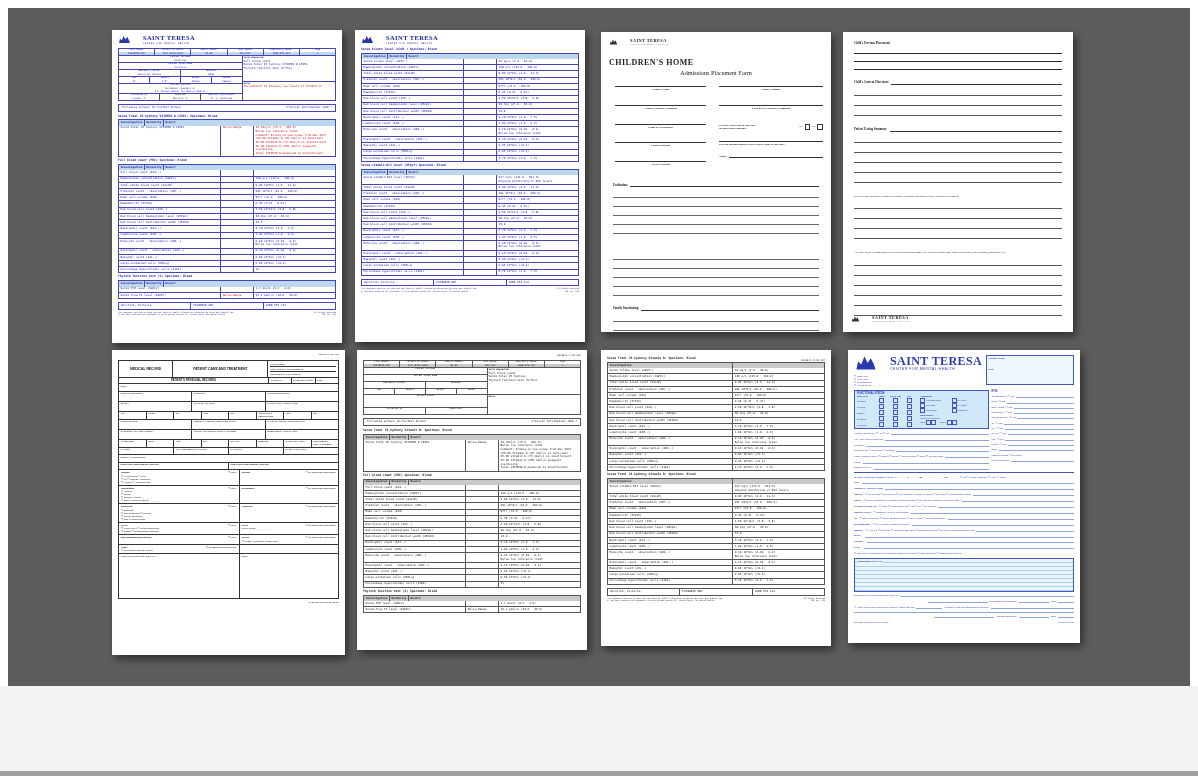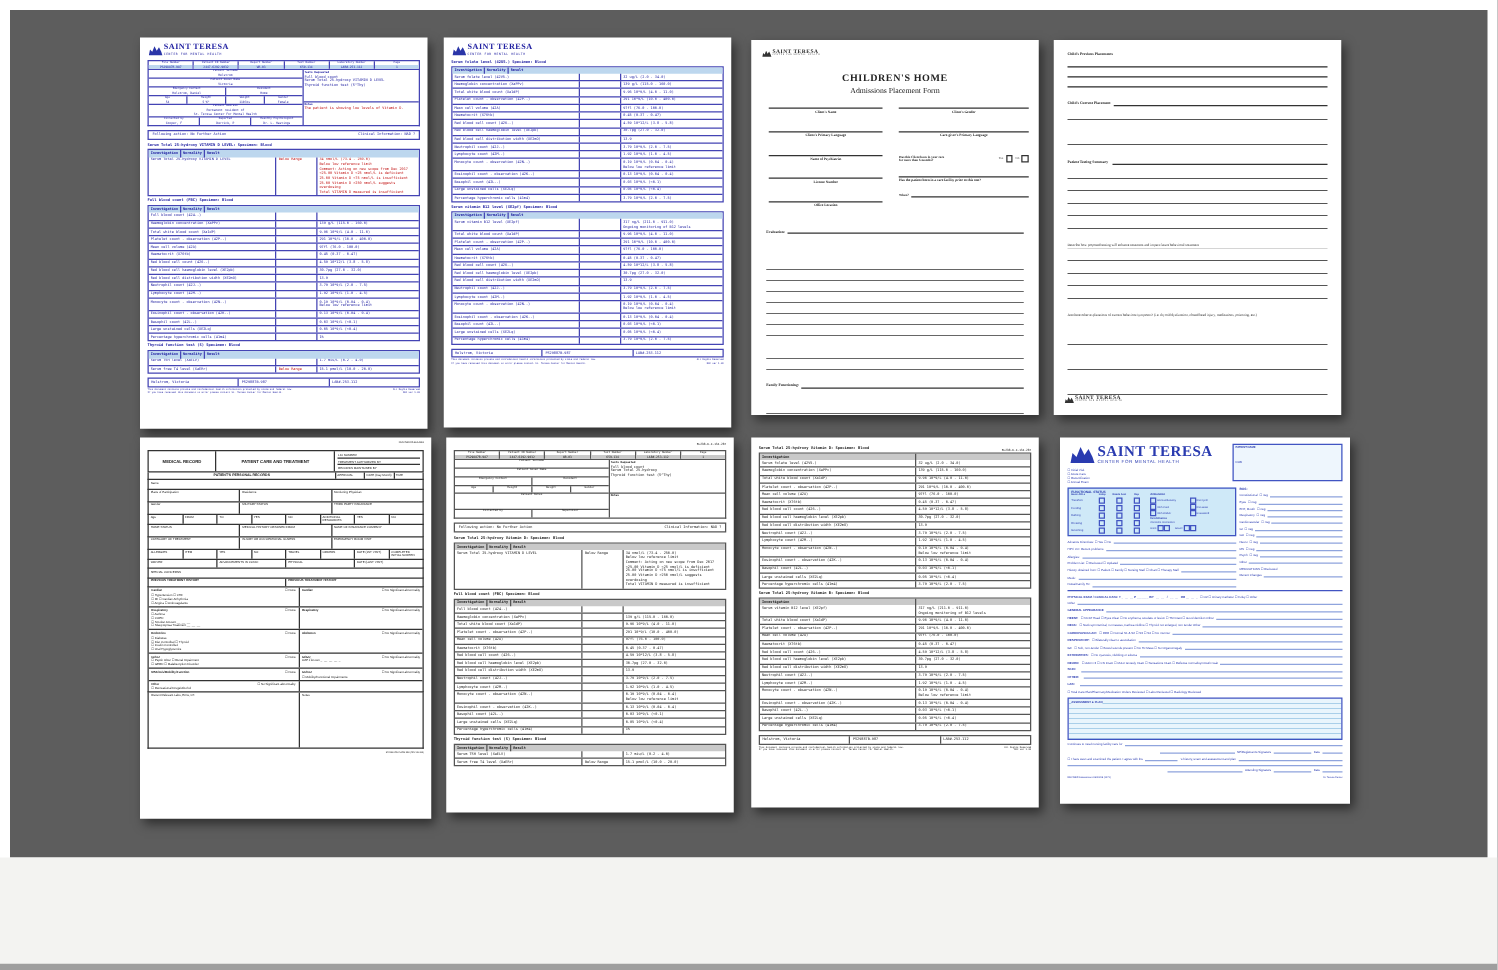--- a/index.html
+++ b/index.html
@@ -6,21 +6,21 @@
   #canvas{position:relative;width:1198px;height:776px;background:#ffffff;outline:1px solid #d6d6d6;
           font-family:"Liberation Sans",sans-serif;overflow:hidden;}
   .panel{position:absolute;left:8px;top:8px;width:1182px;height:678px;background:#5d5d5d;}
   .doc{position:absolute;background:#fff;box-shadow:3px 4px 8px rgba(0,0,0,.5);
        box-sizing:border-box;overflow:hidden;padding:5px 6px;font-size:2.8px;line-height:1.3;}
   
   .ink-blue{--ink:#2222a2;--bd:#4444b4;--fill:#bdd7ee;--red:#c11212;color:var(--ink);}
   .ink-bw{--ink:#1d1d1d;--bd:#555;--fill:#c9c9c9;--red:#1d1d1d;color:var(--ink);}
   .lab{font-family:"DejaVu Sans Mono",monospace;}
   
-  .stl{display:flex;align-items:flex-end;gap:0;margin-bottom:3px;}
+  .stl{display:flex;align-items:flex-start;gap:12px;margin-bottom:3px;}
   .stl svg{width:13px;height:9px;flex:none;}
   .stn{font-family:"Liberation Serif",serif;font-weight:bold;font-size:6.5px;letter-spacing:.4px;line-height:1;}
   .stt{font-size:2.4px;letter-spacing:.5px;line-height:1.4;}
   .stl.small svg{width:9px;height:6px}.stl.small .stn{font-size:4.4px}.stl.small .stt{font-size:1.8px}
   .stl.big svg{width:24px;height:16px}.stl.big .stn{font-size:12px}.stl.big .stt{font-size:3.6px}
   
   .hc{display:flex;border:1px solid var(--bd);}
   .hc .fcell{flex:1;border-left:1px solid var(--bd);text-align:center;min-width:0;}
   .hc .fcell:first-child{border-left:none;}
   .fl{font-size:2.2px;padding:0 .5px;}
@@ -51,21 +51,21 @@
   .alert .cn,.alert .cs{color:var(--red);}
   .norm-red .cn{color:var(--red);}
   .ft{border:1px solid var(--bd);display:flex;margin-top:3px;}
   .ft .c{flex:1;padding:1px 2px;border-left:1px solid var(--bd);}
   .ft .c:first-child{border-left:none;}
   .fine{display:flex;justify-content:space-between;font-size:1.9px;margin-top:1px;line-height:1.25;}
   .fine .pre:last-child{text-align:right;}
   .ref{position:absolute;top:4px;right:6px;font-size:2.3px;}
   
   .serifdoc{font-family:"Liberation Serif",serif;color:#222;}
-  .atitle{text-align:center;font-weight:bold;font-size:8px;letter-spacing:.5px;margin-top:12px;}
+  .atitle{font-weight:bold;font-size:8px;letter-spacing:.5px;margin-top:12px;}
   .asub{text-align:center;font-size:6.2px;margin-top:1px;}
   .acols{display:flex;margin-top:9px;}
   .a-left{width:44%;padding-left:6px;}
   .a-right{width:50%;margin-left:6%;}
   .afld{margin-bottom:13px;}
   .aline{border-top:1px solid #333;}
   .albl{text-align:center;font-size:2.8px;font-weight:bold;margin-top:1px;}
   .albl.left{text-align:left;}
   .aq{display:flex;align-items:center;gap:2px;margin-bottom:11px;}
   .aqt{font-size:2.6px;font-weight:bold;white-space:pre-line;flex:1;}

